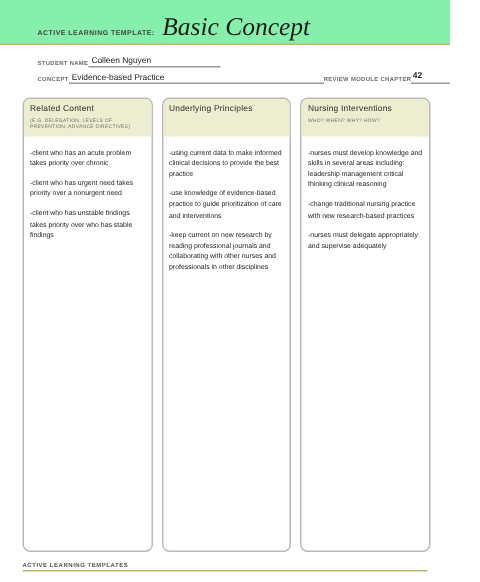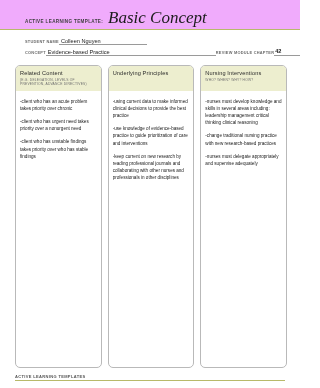--- a/index.html
+++ b/index.html
@@ -20,21 +20,21 @@
     width: 300px;
     height: 388px;
     background: #ffffff;
     box-sizing: border-box;
   }
 
   
   .banner {
     position: relative;
     height: 30px;
-    background: #f0abfc;
+    background: #86efac;
     border-bottom: 1.5px solid #b8b96a;
     display: flex;
     align-items: flex-end;
     padding: 0 0 3px 25px;
     box-sizing: border-box;
   }
   .banner-kicker {
     font-size: 4.6px;
     letter-spacing: 0.35px;
     font-weight: bold;

